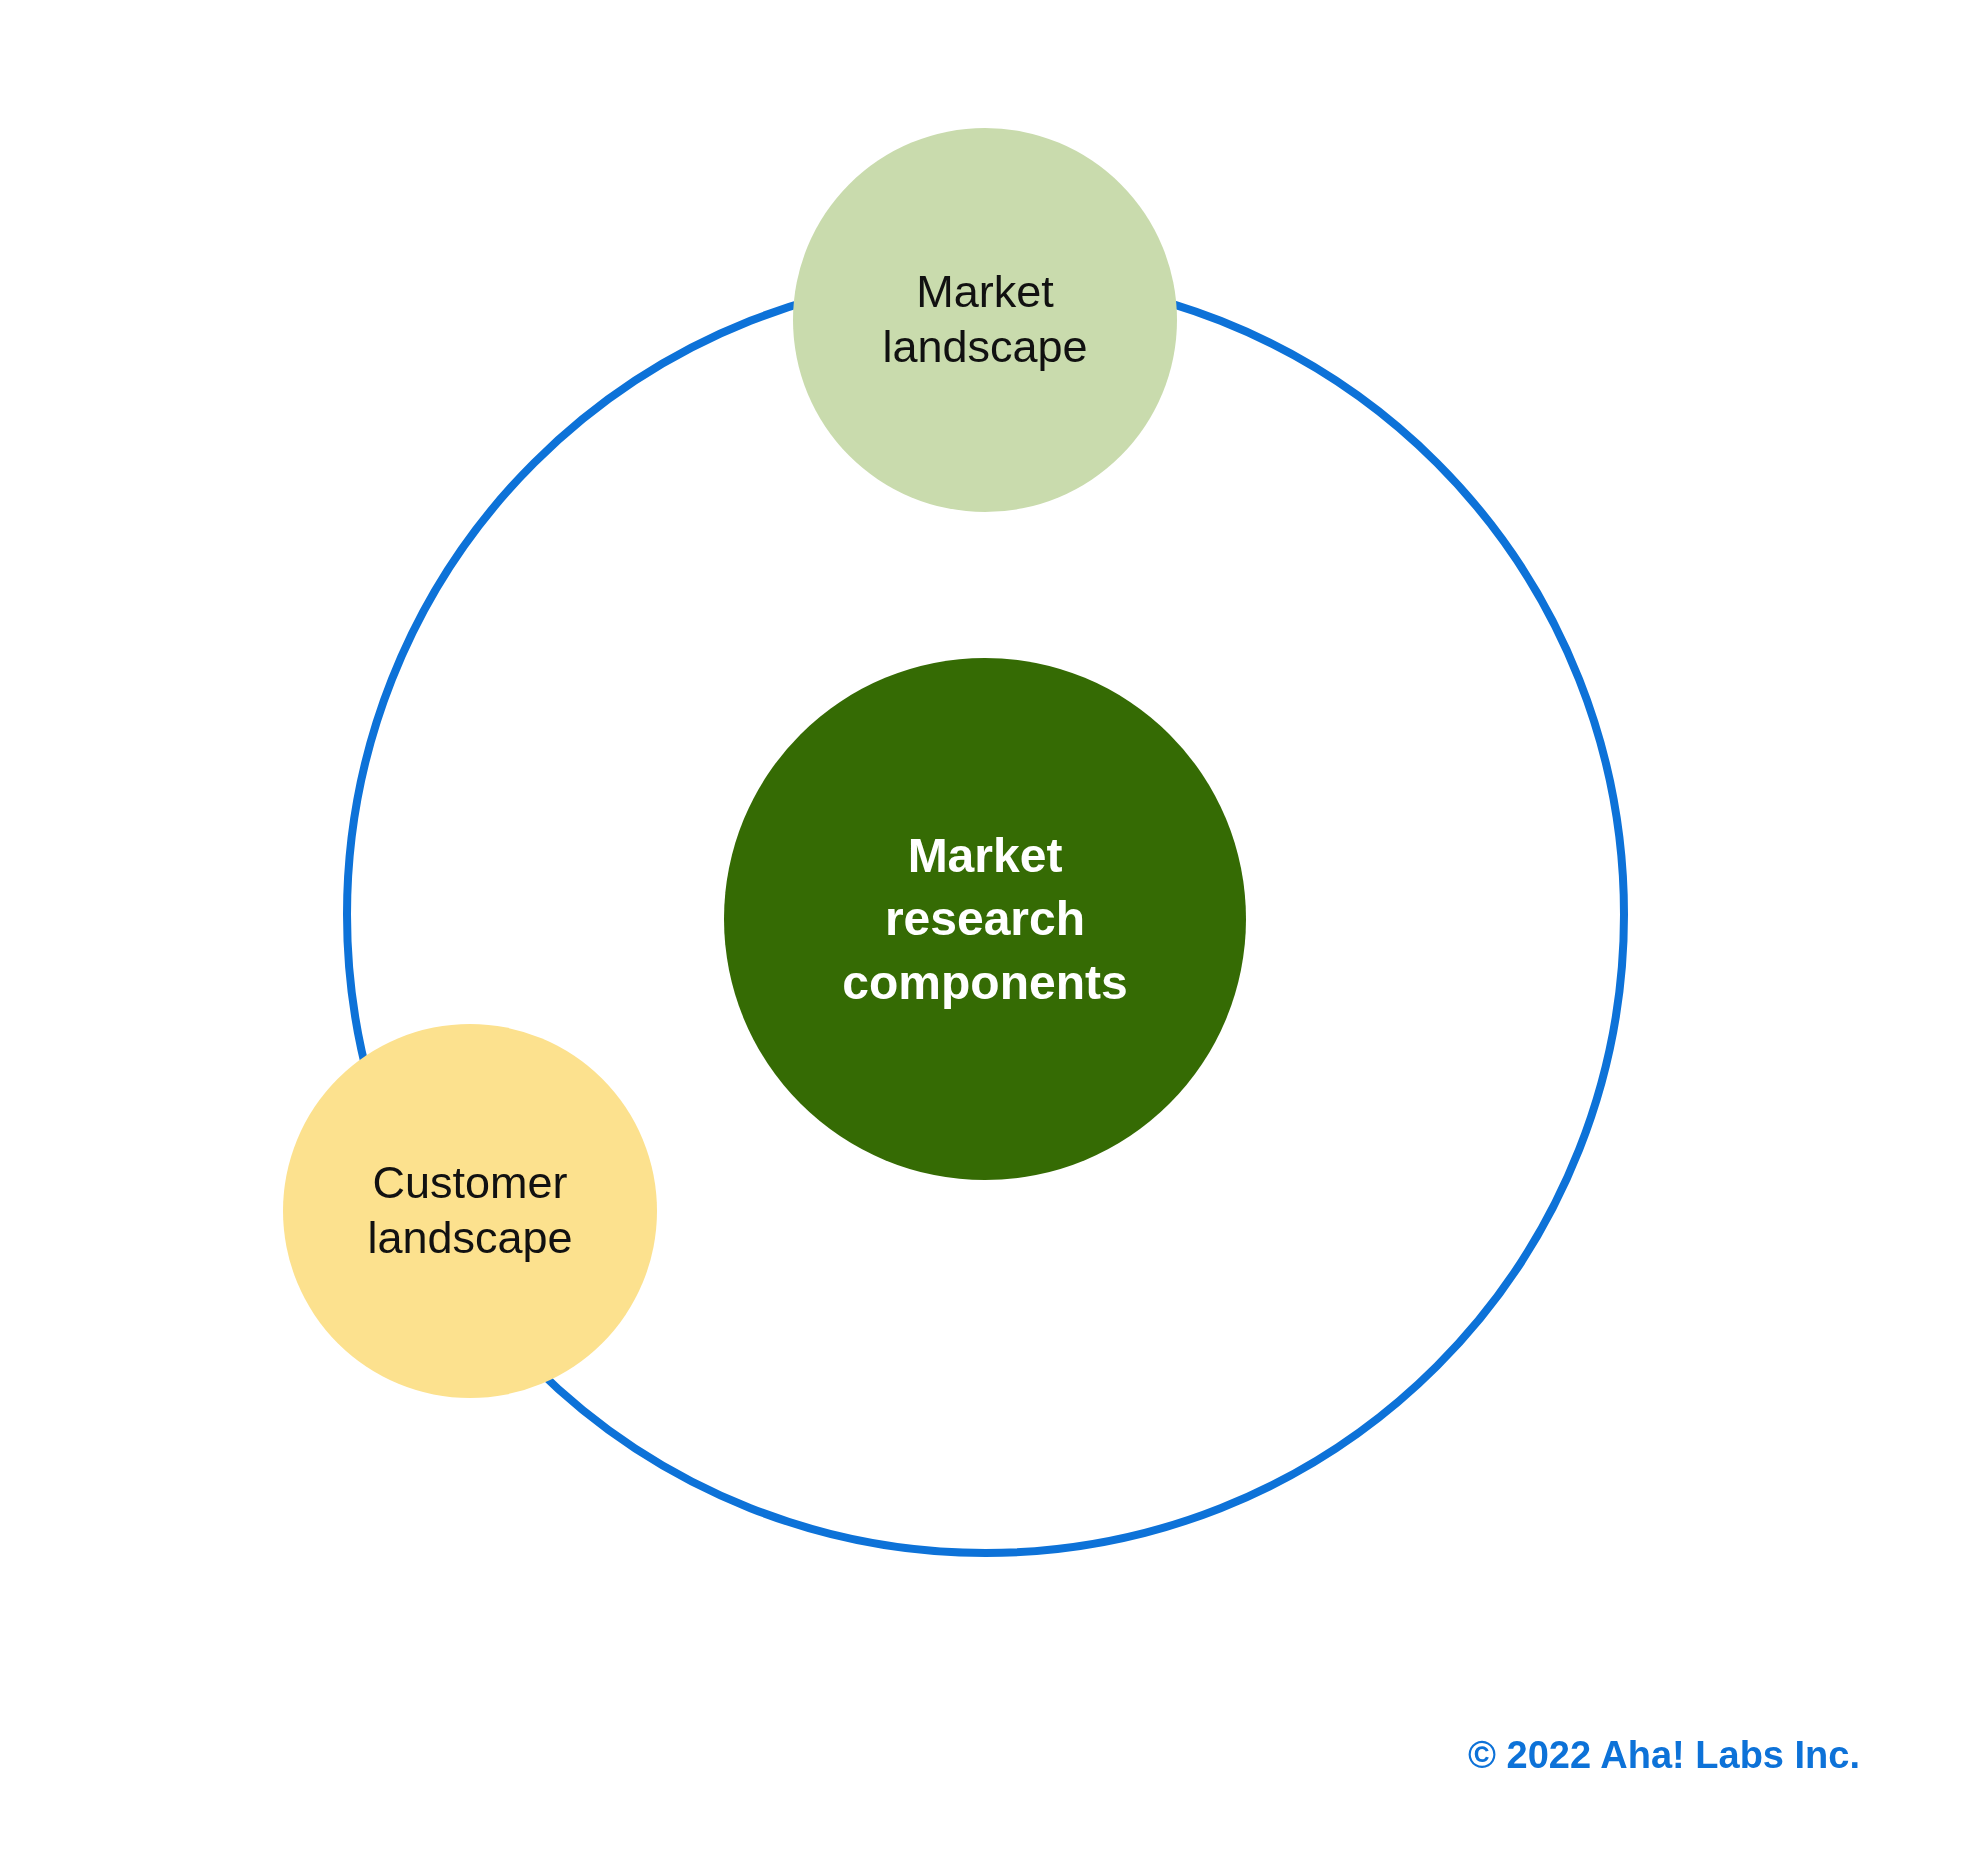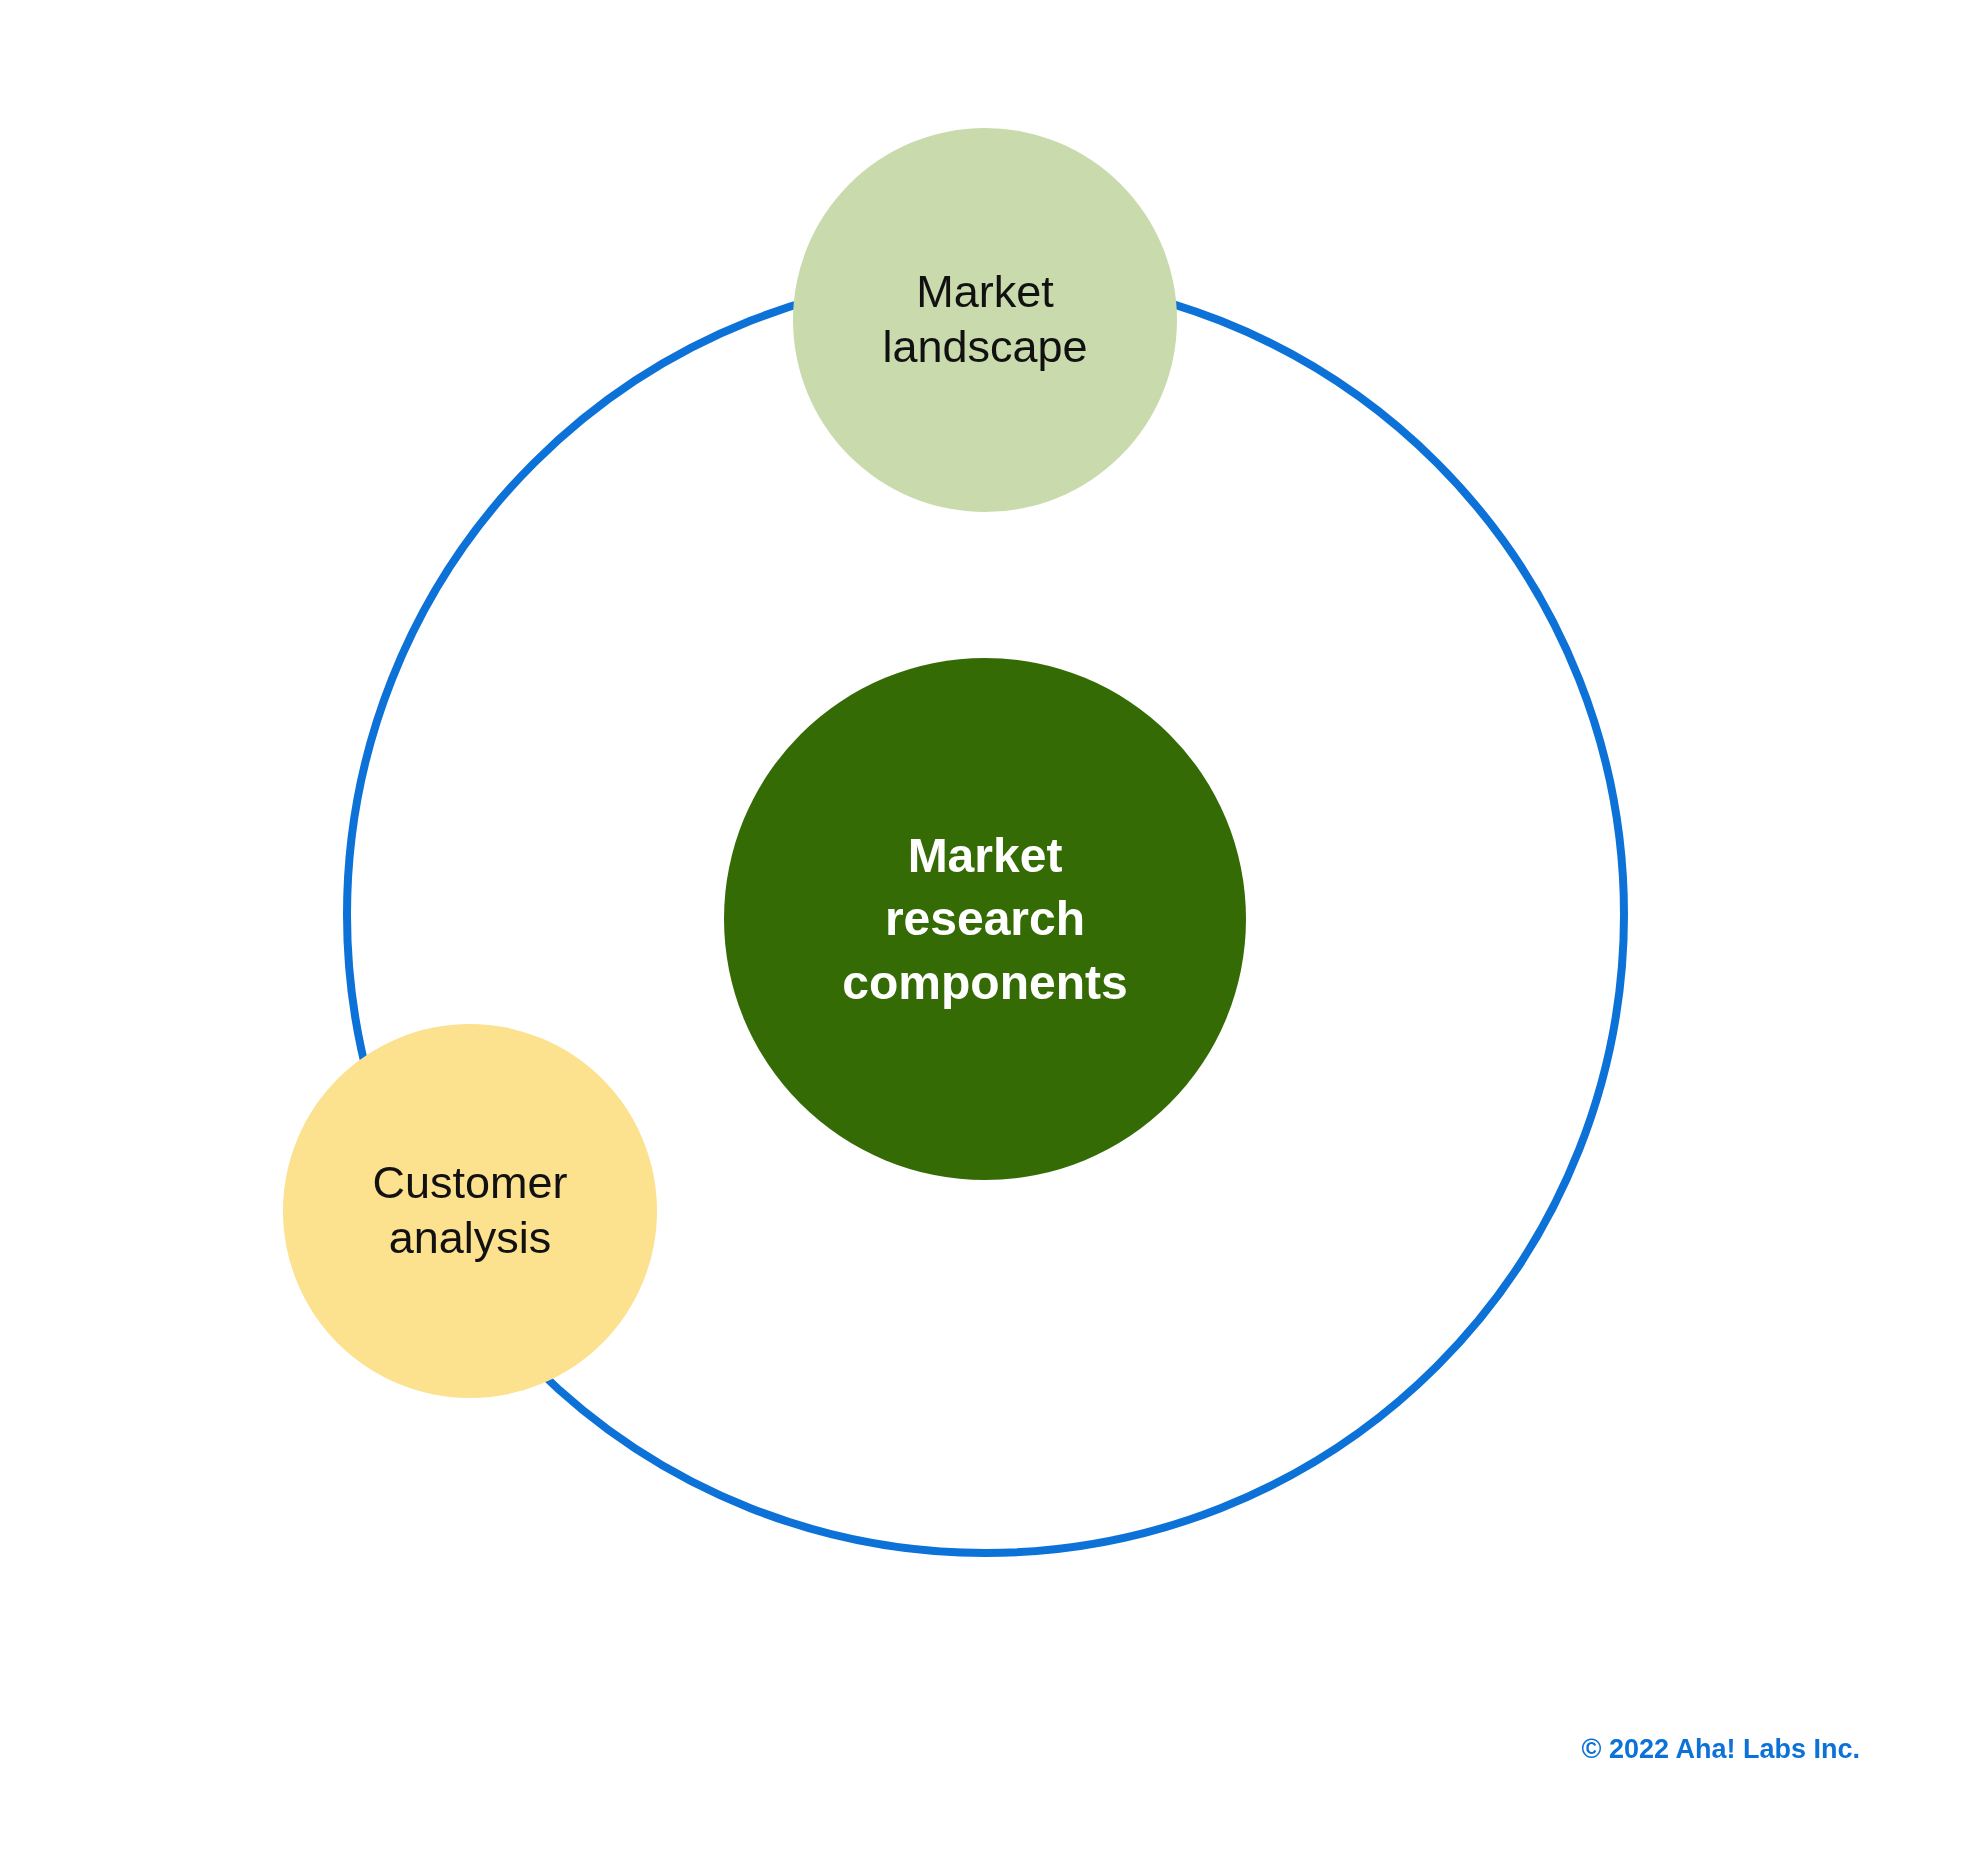--- a/index.html
+++ b/index.html
@@ -74,21 +74,21 @@
     left: 1313px;
     top: 1024px;
     width: 374px;
     height: 374px;
     background: #7ab933;
   }
   .copyright {
     position: absolute;
     top: 1734px;
     right: 109px;
-    font-size: 27px;
+    font-size: 38px;
     font-weight: 700;
     color: #0d72d8;
     z-index: 3;
   }
 </style>
 </head>
 <body>
 
 <div class="canvas">
 
@@ -100,20 +100,20 @@
   </div>
 
   <div class="node node-center">
     <div class="node-label">Market
 research
 components</div>
   </div>
 
   <div class="node node-left">
     <div class="node-label">Customer
-analysis</div>
+landscape</div>
   </div>
 
 
   <div class="copyright">© 2022 Aha! Labs Inc.</div>
 
 </div>
 
 
 </body></html>

